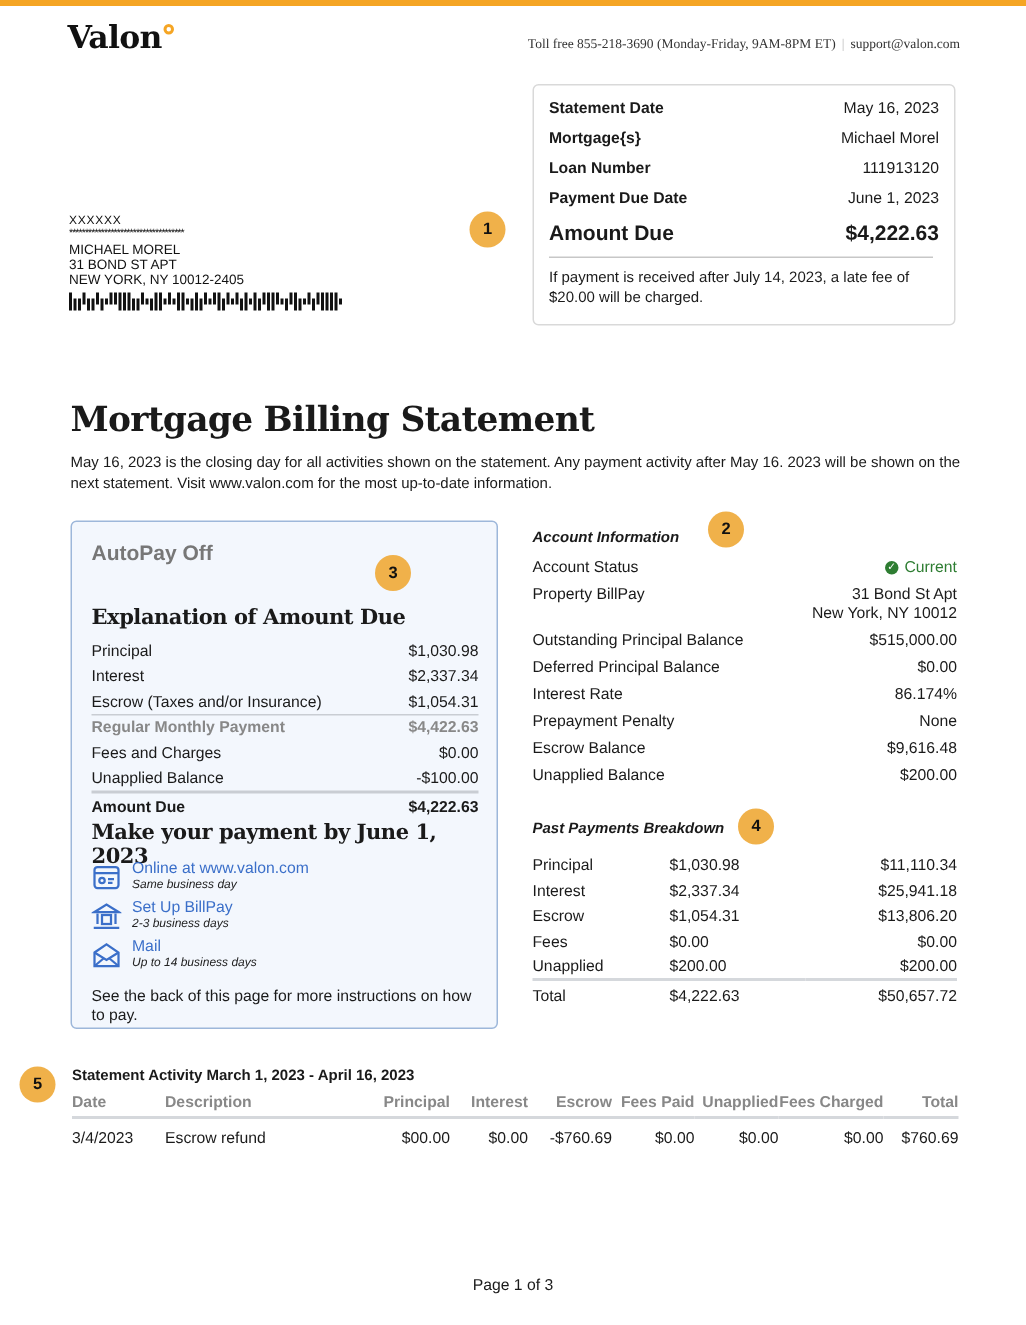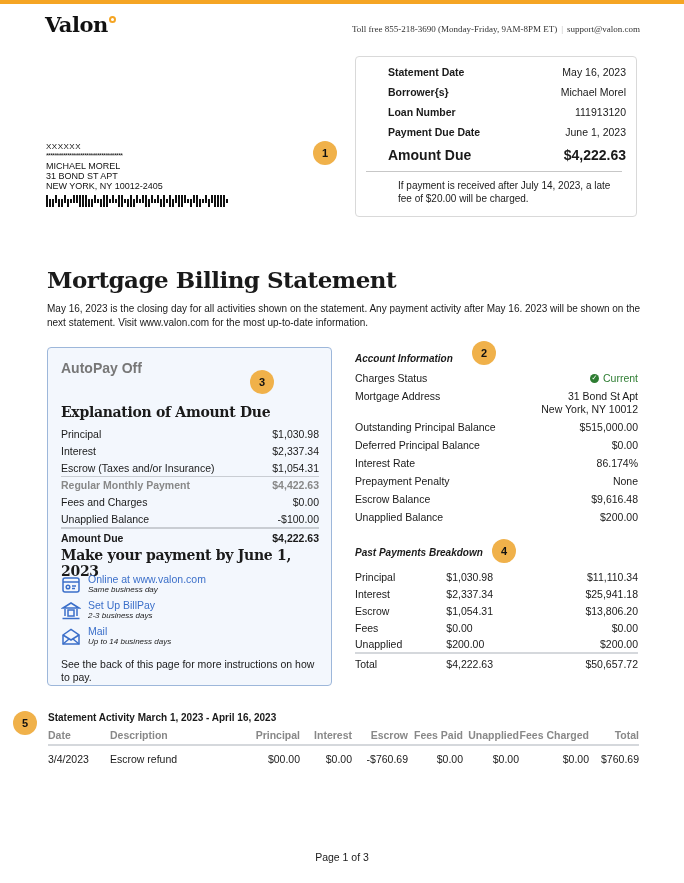--- a/index.html
+++ b/index.html
@@ -5,25 +5,25 @@
   * { box-sizing: border-box; margin: 0; padding: 0; }
   html, body { width: 684px; height: 883px; background: #fff; overflow: hidden; }
   body { font-family: "Liberation Sans", sans-serif; color: #1a1a1a; position: relative; font-size: 11px; }
   .topbar { position: absolute; left: 0; top: 0; width: 684px; height: 4px; background: #f5a524; }
   .logo { position: absolute; left: 45px; top: 12px; font-family: "DejaVu Serif", serif; font-weight: bold; font-size: 21px; letter-spacing: -0.5px; color: #111; }
   .logo-dot { display: inline-block; width: 7px; height: 7px; border: 2px solid #f5a524; border-radius: 50%; vertical-align: top; margin-top: 4px; margin-left: 1px; }
   .contact { position: absolute; right: 44px; top: 24px; font-size: 9px; color: #333; font-family: Liberation Serif, serif; }
   .contact .sep { color: #bbb; margin: 0 4px; }
 
   .summary-box { position: absolute; left: 355px; top: 56px; width: 282px; height: 161px; border: 1px solid #d9d9d9; border-radius: 4px; padding: 9px 10px 0 10px; background: #fff; }
-  .srow { display: flex; justify-content: space-between; align-items: flex-start; height: 20px; font-size: 10.5px; margin-left: 22px; }
+  .srow { display: flex; justify-content: space-between; align-items: flex-start; height: 20px; font-size: 10.5px; }
   .srow .k { font-weight: bold; }
   .srow.big { font-size: 14px; font-weight: bold; height: 24px; margin-top: 1px; }
   .summary-box hr { border: none; border-top: 1px solid #c7c7c7; margin: 0 4px 7px 0; }
-  .late { font-size: 10px; line-height: 13px; margin-left: 32px; }
+  .late { font-size: 10px; line-height: 13px; }
 
   .addr { position: absolute; left: 46px; top: 142px; font-size: 9px; line-height: 10px; color: #111; }
   .addr .x { font-size: 8px; letter-spacing: 0.5px; }
   .addr .stars { font-size: 7px; line-height: 7px; letter-spacing: -0.6px; margin-bottom: 2px; }
   .barcode { margin-top: 4px; height: 12px; display: flex; align-items: flex-end; gap: 1px; }
   .barcode span { display: block; width: 2px; background: #111; }
 
   .badge { position: absolute; width: 24px; height: 24px; border-radius: 50%; background: #f0b14a; color: #111; font-weight: bold; font-size: 11px; display: flex; align-items: center; justify-content: center; }
 
   .title { position: absolute; left: 47px; top: 266px; font-family: "DejaVu Serif", serif; font-weight: bold; font-size: 23px; letter-spacing: -0.5px; }
@@ -150,21 +150,21 @@
 </div>
 
 <div class="badge" style="left:313px;top:141px;">1</div>
 
 <div class="summary-box">
   <div class="srow">
       <span class="k">Statement Date</span>
       <span>May 16, 2023</span>
     </div>
   <div class="srow">
-      <span class="k">Borrower{s}</span>
+      <span class="k">Mortgage{s}</span>
       <span>Michael Morel</span>
     </div>
   <div class="srow">
       <span class="k">Loan Number</span>
       <span>111913120</span>
     </div>
   <div class="srow">
       <span class="k">Payment Due Date</span>
       <span>June 1, 2023</span>
     </div>
@@ -252,28 +252,28 @@
       </div>
   </div>
   <div class="back-note">See the back of this page for more instructions on how to pay.</div>
 </div>
 
 <div class="badge" style="left:250px;top:370px;">3</div>
 
 <div class="acct">
   <div class="sec-h">Account Information</div>
   <div class="arow">
-    <span>Charges Status</span>
+    <span>Account Status</span>
     <span class="status">
         <span class="dot">✓</span>
         <span>Current</span>
       </span>
   </div>
   <div class="arow tall">
-    <span>Mortgage Address</span>
+    <span>Property BillPay</span>
     <span class="v"><span>31 Bond St Apt</span><br><span>New York, NY 10012</span></span>
   </div>
   <div class="arow">
       <span>Outstanding Principal Balance</span>
       <span>$515,000.00</span>
     </div>
   <div class="arow">
       <span>Deferred Principal Balance</span>
       <span>$0.00</span>
     </div>

